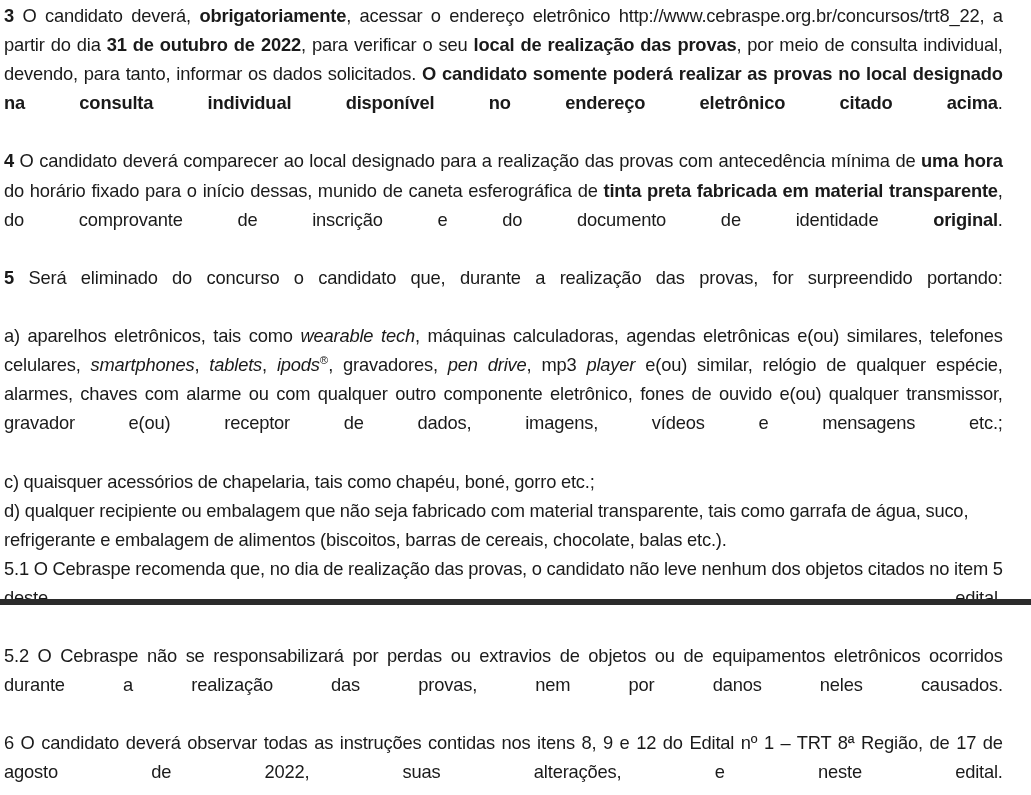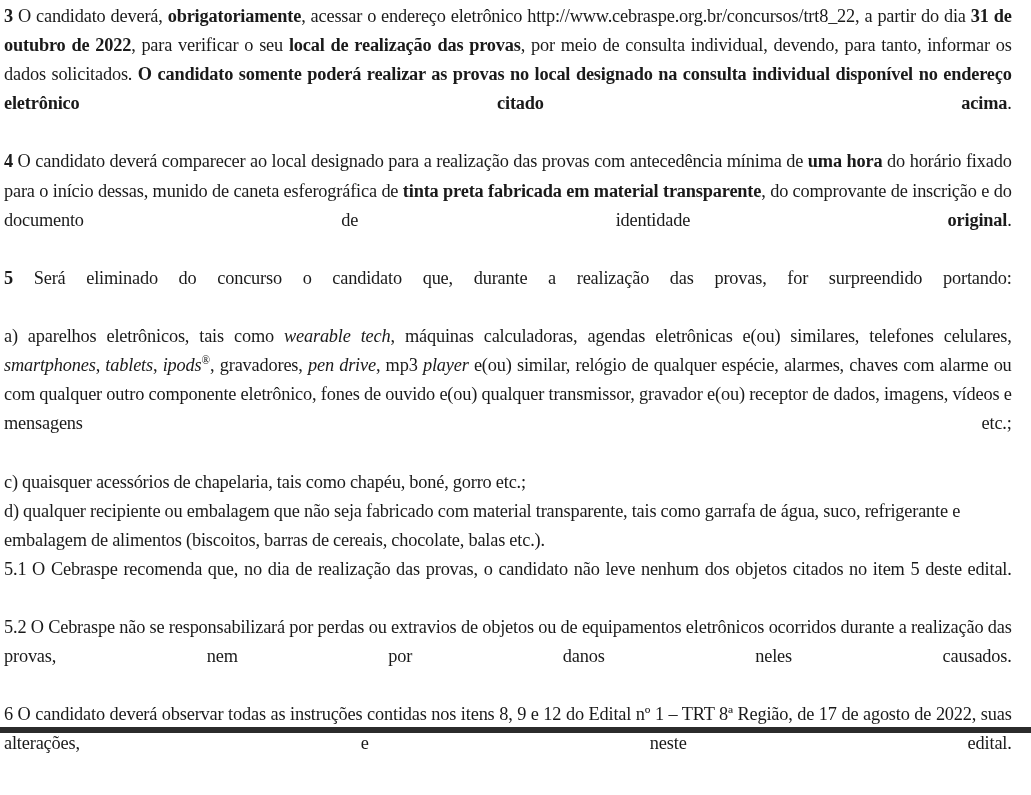--- a/index.html
+++ b/index.html
@@ -13,25 +13,24 @@
     height: 795px;
     overflow: hidden;
     font-family: "Liberation Sans", "DejaVu Sans", sans-serif;
     color: #1a1a1a;
     -webkit-font-smoothing: antialiased;
   }
 
   .page {
     position: relative;
     width: 1031px;
-    height: 733px;
+    height: 605px;
     box-sizing: border-box;
-    padding: 0 4px 0 4px;
+    padding: 0 13px 0 4px;
     background: #ffffff;
-    font-family: Liberation Serif, serif;
   }
 
   .doc-body {
     padding-top: 1px;
   }
 
   
   .clause {
     text-align: justify;
     text-justify: inter-word;

